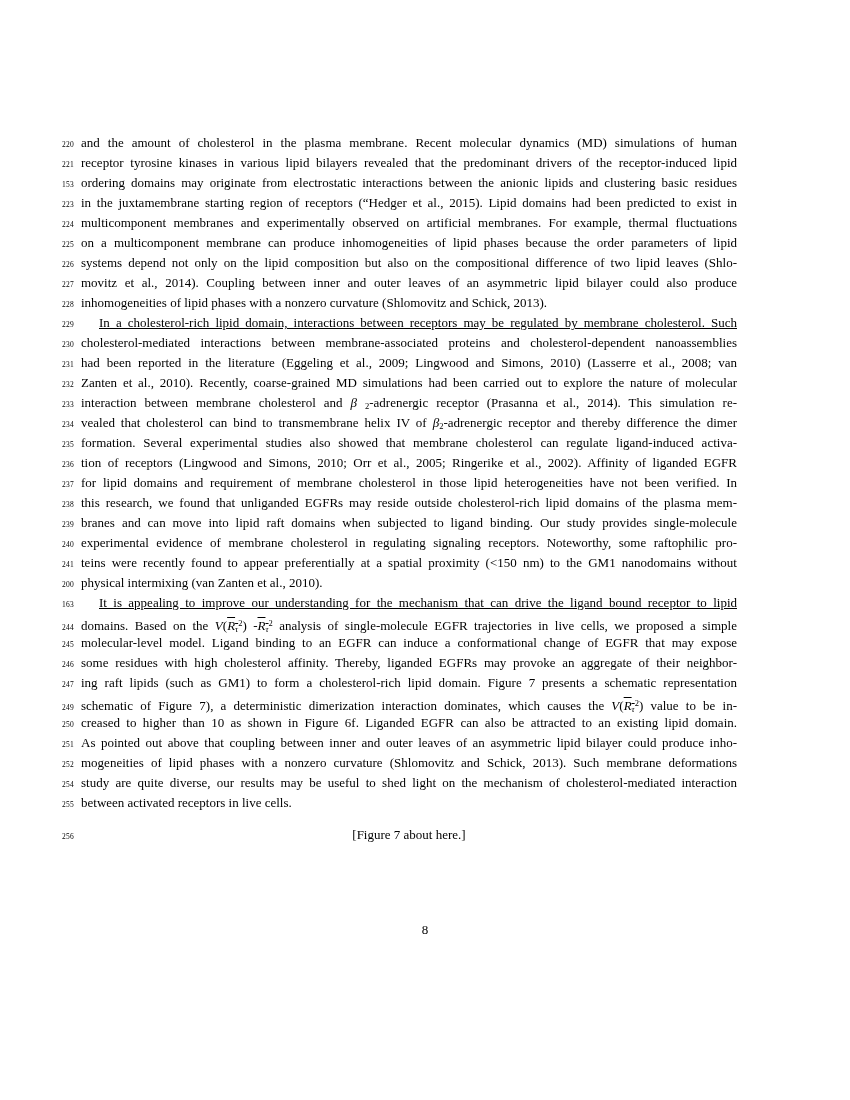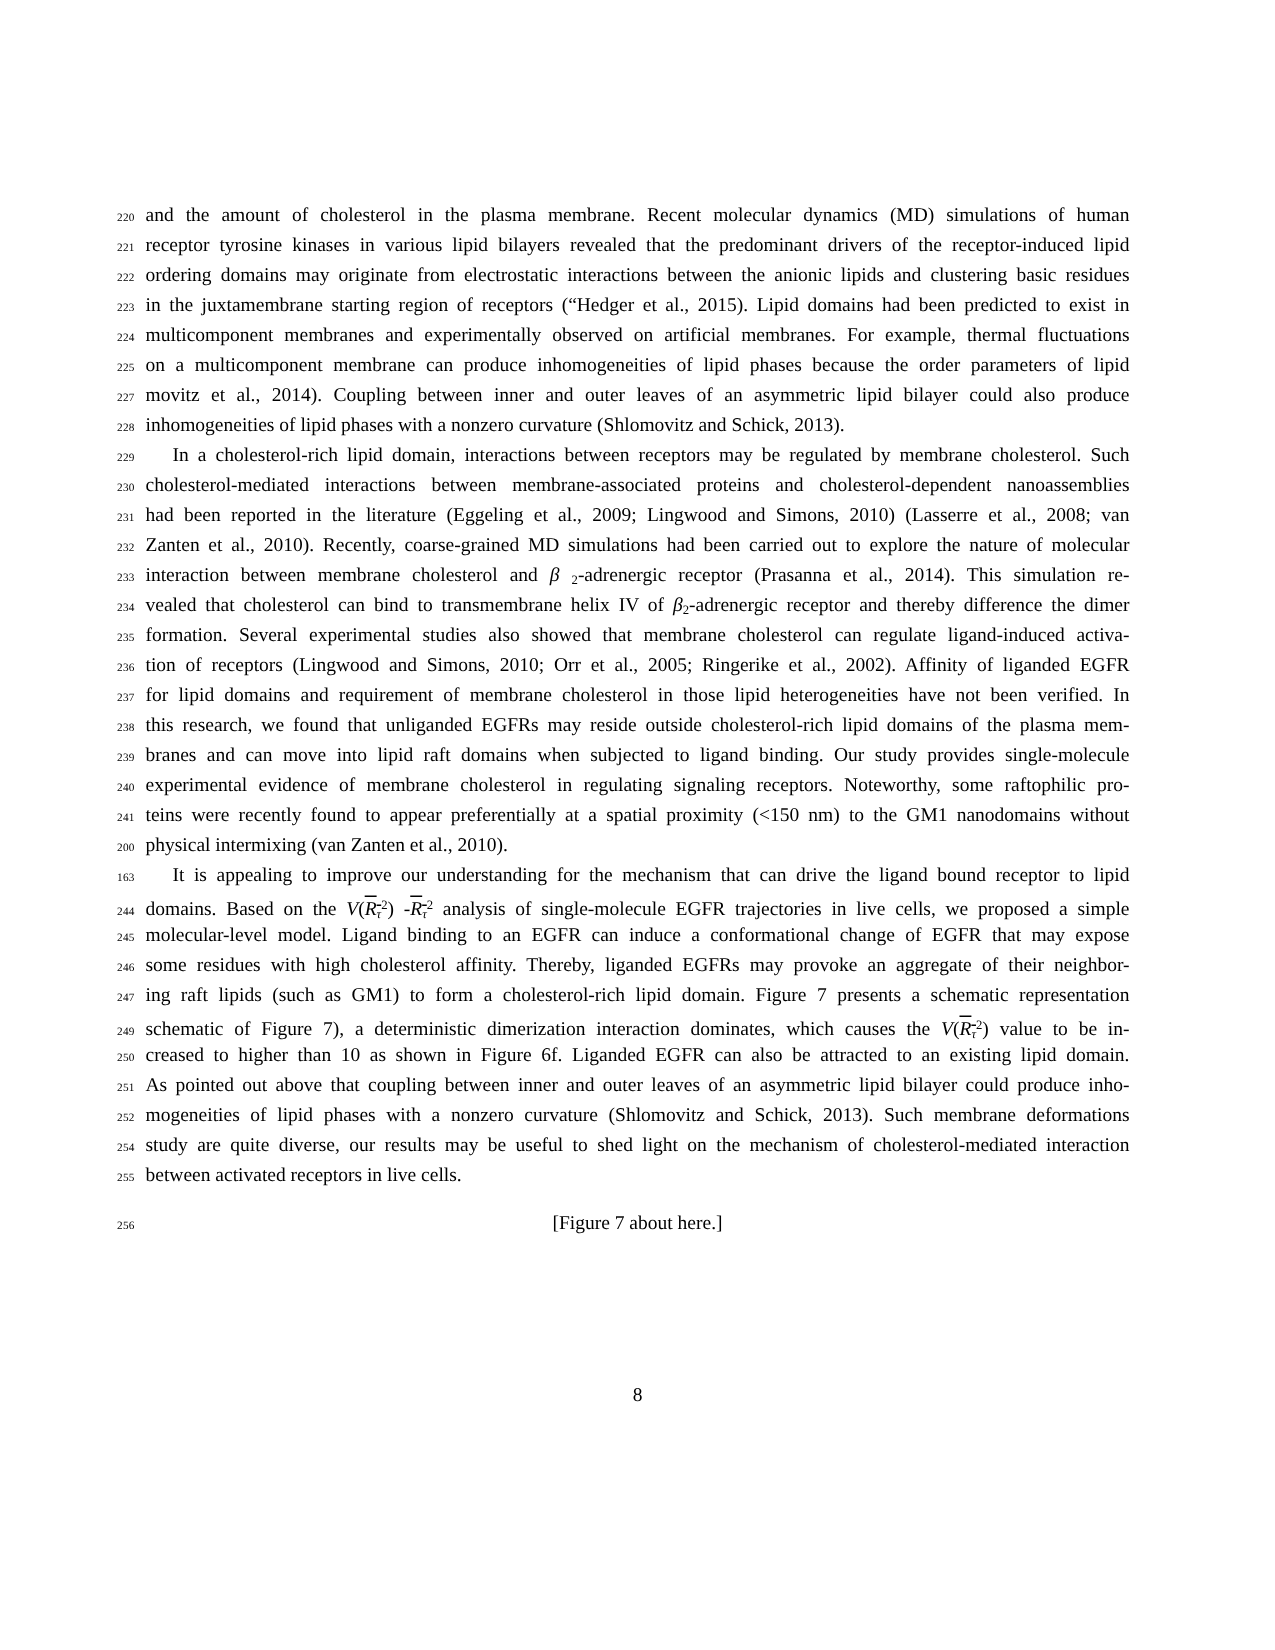--- a/index.html
+++ b/index.html
@@ -12,21 +12,21 @@
     width: 850px;
     height: 1100px;
     background: #ffffff;
     font-family: "Liberation Serif", "DejaVu Serif", serif;
     color: #000000;
     overflow: hidden;
   }
   .body-block {
     position: absolute;
     top: 133px;
-    left: 78px;
+    left: 62px;
     width: 700px;
   }
   .line {
     display: flex;
     align-items: baseline;
     height: 20px;
     white-space: normal;
   }
   .lnum {
     flex: 0 0 19px;
@@ -44,20 +44,21 @@
     text-align-last: justify;
     -moz-text-align-last: justify;
     overflow: visible;
   }
   .ltext.end {
     text-align-last: left;
     -moz-text-align-last: left;
   }
   .ltext.ind {
     text-indent: 18px;
+    text-decoration: underline;
   }
   .figure-line {
     margin-top: 12px;
   }
   .figure-line .ftext {
     flex: 0 0 656px;
     width: 656px;
     font-size: 13px;
     line-height: 20px;
     text-align: left;
@@ -89,39 +90,43 @@
     <span class="lnum">220</span>
     <span class="ltext"><span>and the amount of cholesterol in the plasma membrane.  Recent molecular dynamics (MD) simulations of human</span></span>
   </div>
 
   <div class="line">
     <span class="lnum">221</span>
     <span class="ltext"><span>receptor tyrosine kinases in various lipid bilayers revealed that the predominant drivers of the receptor-induced lipid</span></span>
   </div>
 
   <div class="line">
-    <span class="lnum">222</span>
+    <span class="lnum">153</span>
     <span class="ltext"><span>ordering domains may originate from electrostatic interactions between the anionic lipids and clustering basic residues</span></span>
   </div>
 
   <div class="line">
     <span class="lnum">223</span>
     <span class="ltext"><span>in the juxtamembrane starting region of receptors (“Hedger et al., 2015). Lipid domains had been predicted to exist in</span></span>
   </div>
 
   <div class="line">
     <span class="lnum">224</span>
     <span class="ltext"><span>multicomponent membranes and experimentally observed on artificial membranes. For example, thermal fluctuations</span></span>
   </div>
 
   <div class="line">
     <span class="lnum">225</span>
     <span class="ltext"><span>on a multicomponent membrane can produce inhomogeneities of lipid phases because the order parameters of lipid</span></span>
   </div>
 
+  <div class="line">
+    <span class="lnum">226</span>
+    <span class="ltext"><span>systems depend not only on the lipid composition but also on the compositional difference of two lipid leaves (Shlo-</span></span>
+  </div>
 
   <div class="line">
     <span class="lnum">227</span>
     <span class="ltext"><span>movitz et al., 2014).  Coupling between inner and outer leaves of an asymmetric lipid bilayer could also produce</span></span>
   </div>
 
   <div class="line">
     <span class="lnum">228</span>
     <span class="ltext end"><span>inhomogeneities of lipid phases with a nonzero curvature (Shlomovitz and Schick, 2013).</span></span>
   </div>

